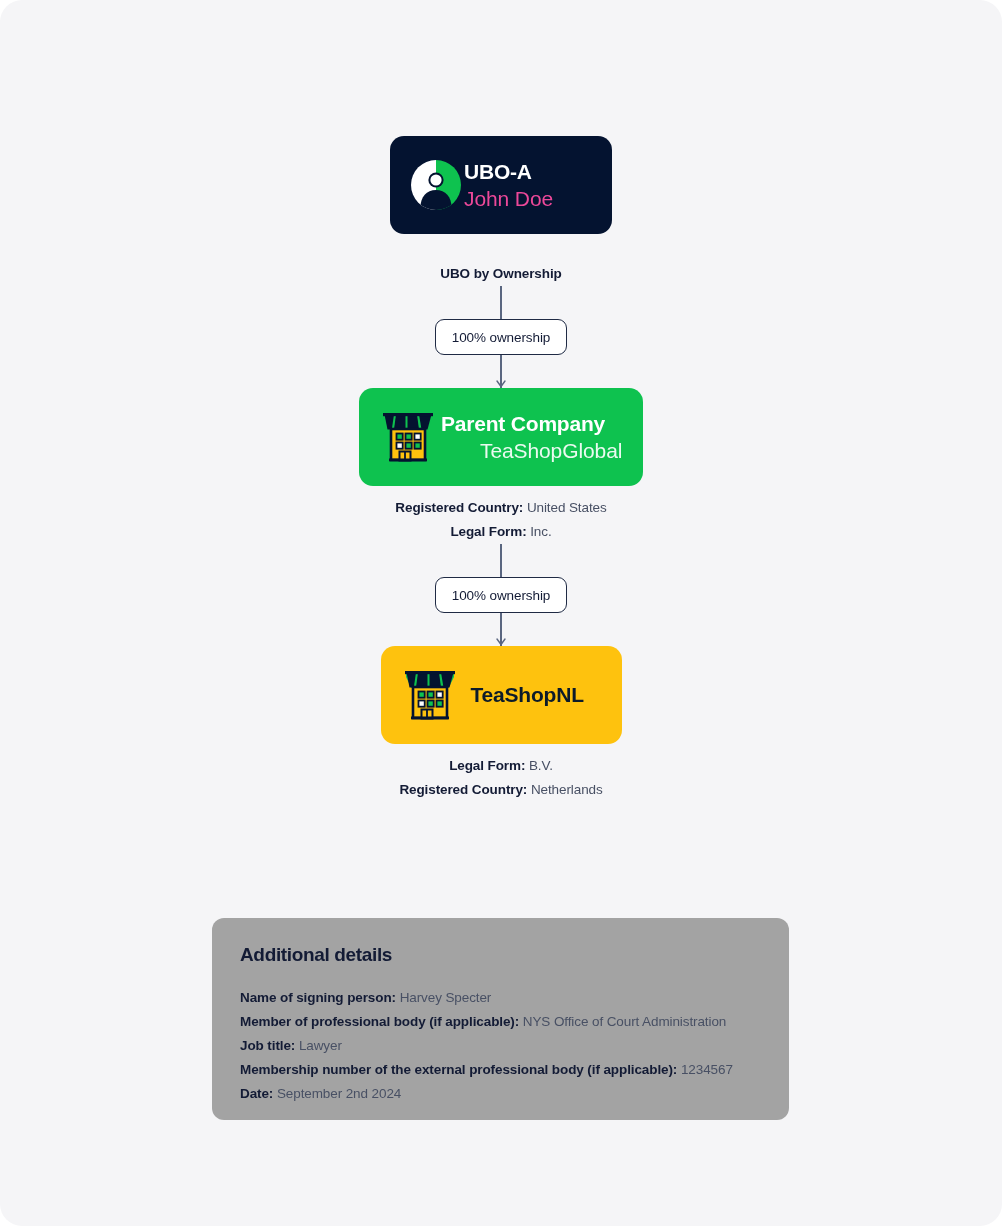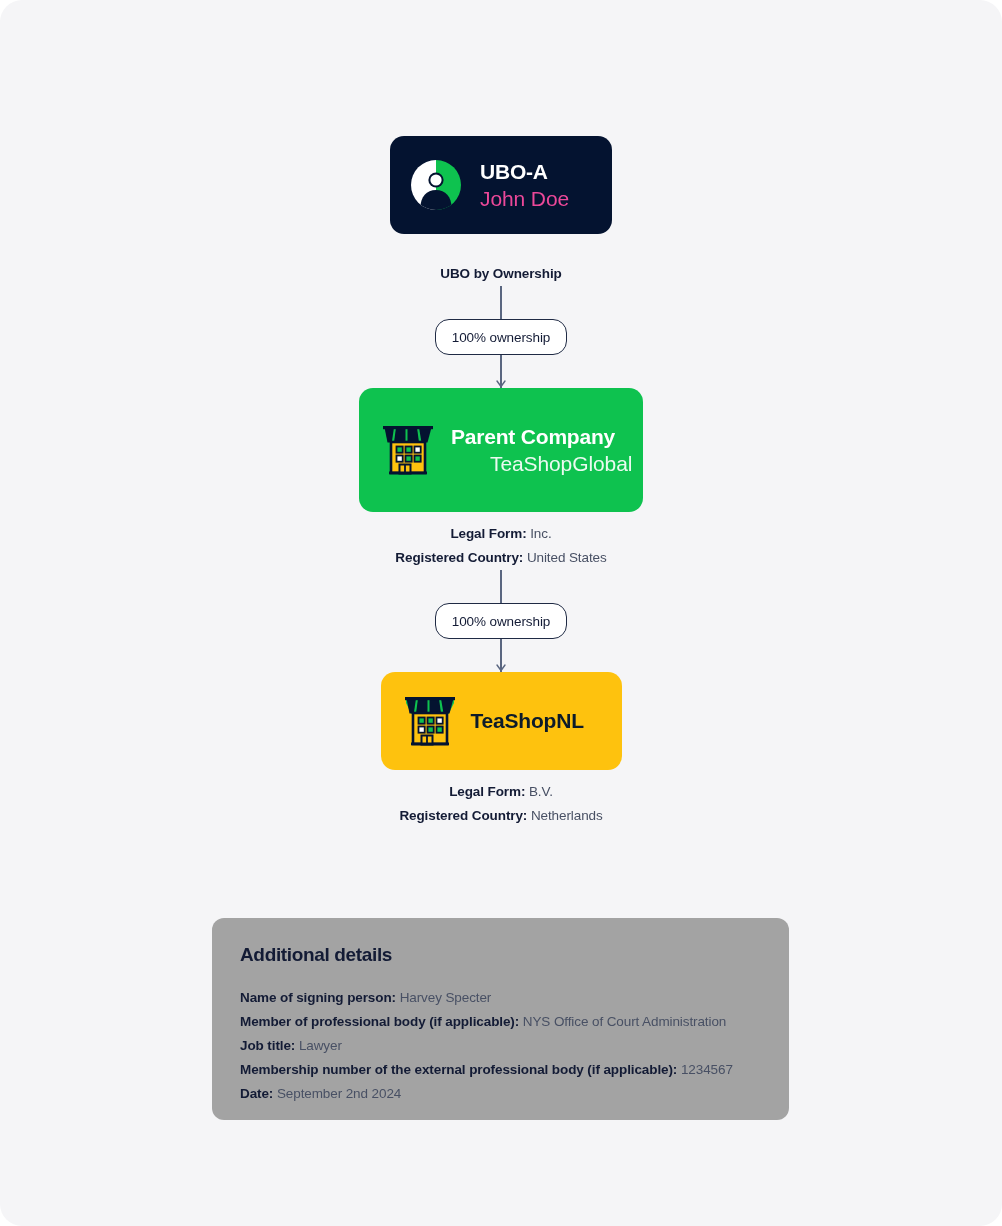--- a/index.html
+++ b/index.html
@@ -65,33 +65,32 @@
     font-weight: 400;
     letter-spacing: -0.1px;
   }
 
   
   .card-ubo {
     width: 222px;
     height: 98px;
     background: #041330;
     padding: 0 0 0 18px;
-    gap: 16px;
     margin-top: 136px;
   }
   .card-ubo .node-title { color: #ffffff; font-size: 21px; line-height: 26px; }
   .card-ubo .node-sub   { color: #ec4899; font-size: 21px; line-height: 27px; }
 
   
   .card-parent {
     width: 284px;
-    height: 124px;
+    height: 98px;
     background: #0ec24f;
     padding: 0 0 0 20px;
-    gap: 14px;
+    gap: 4px;
     margin-top: 0;
   }
   .card-parent .node-title { color: #ffffff; font-size: 21px; line-height: 26px; }
   .card-parent .node-sub   { color: #eafaf0; font-size: 21px; line-height: 27px; margin-left: 39px; }
 
   
   .card-nl {
     width: 241px;
     height: 98px;
     background: #fec20e;
@@ -150,21 +149,21 @@
     margin-left: -5px;
     width: 10px;
     height: 10px;
   }
   .connector .arrow svg { display: block; }
   .pill {
     position: relative;
     z-index: 2;
     background: #ffffff;
     border: 1.3px solid #1f2a44;
-    border-radius: 14px;
+    border-radius: 9px;
     height: 34px;
     padding: 0 16px;
     display: flex;
     align-items: center;
     justify-content: center;
     font-size: 13.5px;
     color: #131b35;
     letter-spacing: -0.1px;
     white-space: nowrap;
   }
@@ -269,26 +268,26 @@
         </svg>
       </div>
       <div class="node-text">
         <span class="node-title">Parent Company</span>
         <span class="node-sub">TeaShopGlobal</span>
       </div>
     </div>
 
     <div class="caption-block">
       <div class="caption-row">
+        <span class="lbl">Registered Country:</span>
+        <span>United States</span>
+      </div>
+      <div class="caption-row">
         <span class="lbl">Legal Form:</span>
         <span>Inc.</span>
-      </div>
-      <div class="caption-row">
-        <span class="lbl">Registered Country:</span>
-        <span>United States</span>
       </div>
     </div>
 
     <div class="connector">
       <span class="line"></span>
       <span class="arrow">
         <svg width="10" height="10" viewBox="0 0 10 10">
           <path d="M1 2 L5 7.5 L9 2" fill="none" stroke="#5a6680" stroke-width="1.4" stroke-linecap="round" stroke-linejoin="round"></path>
         </svg>
       </span>

